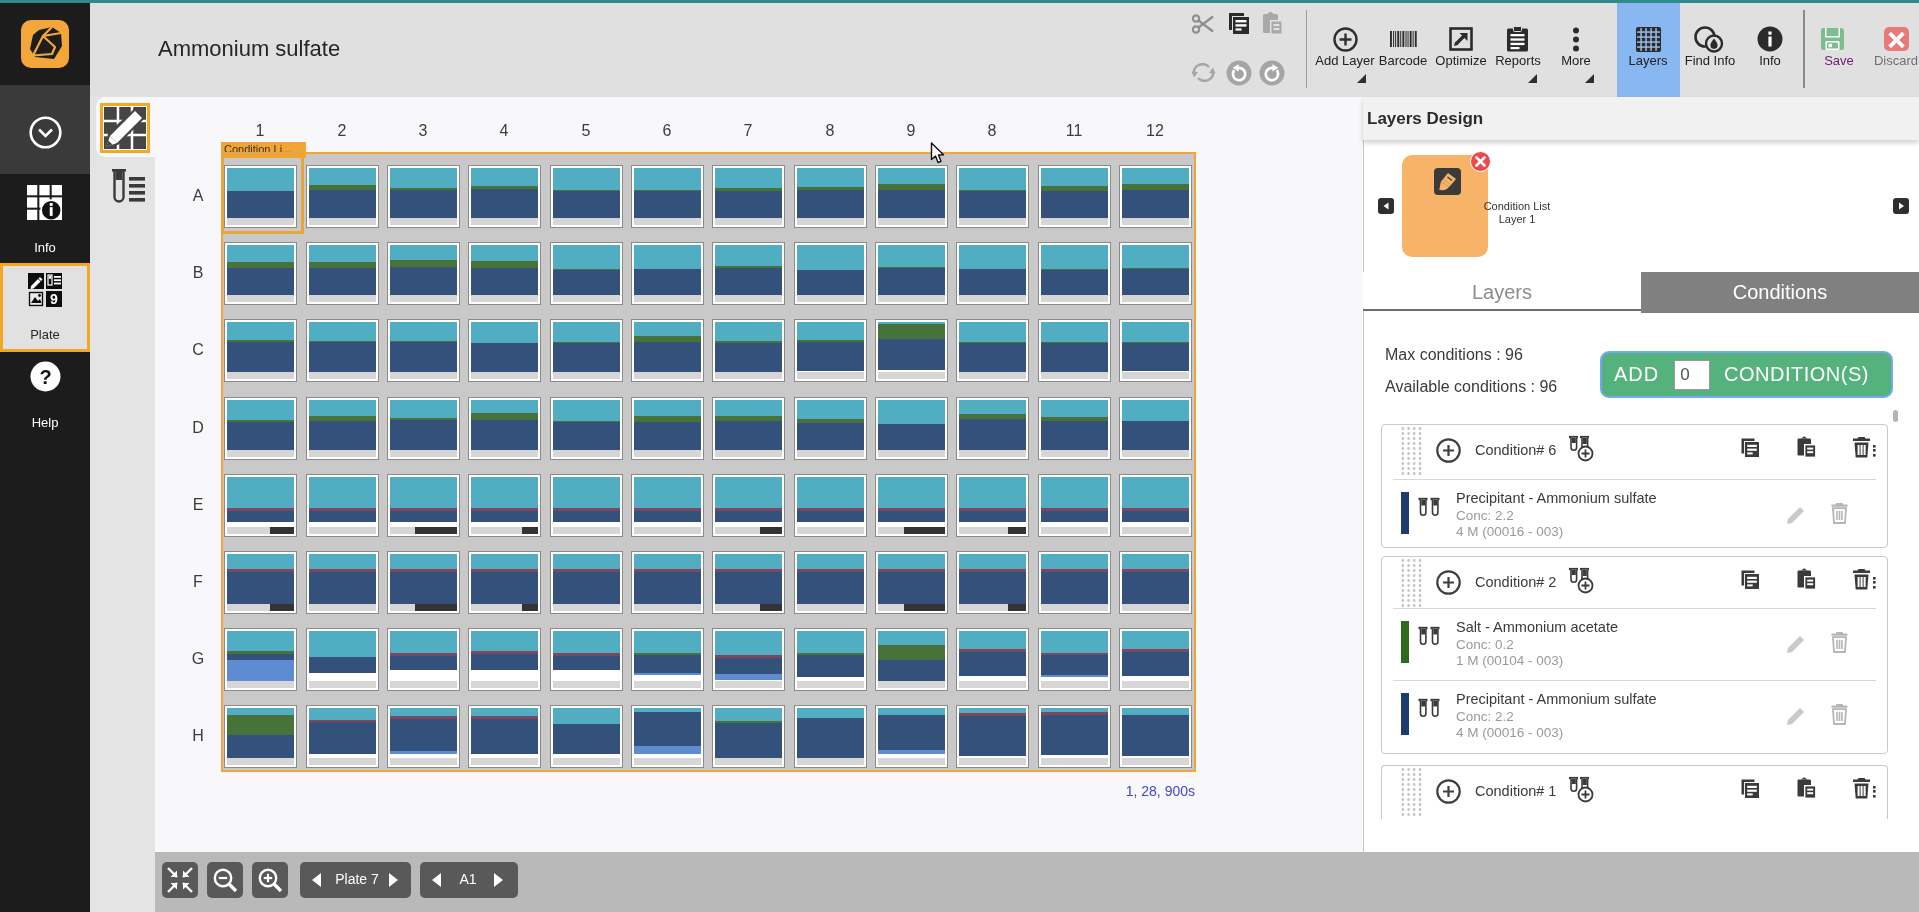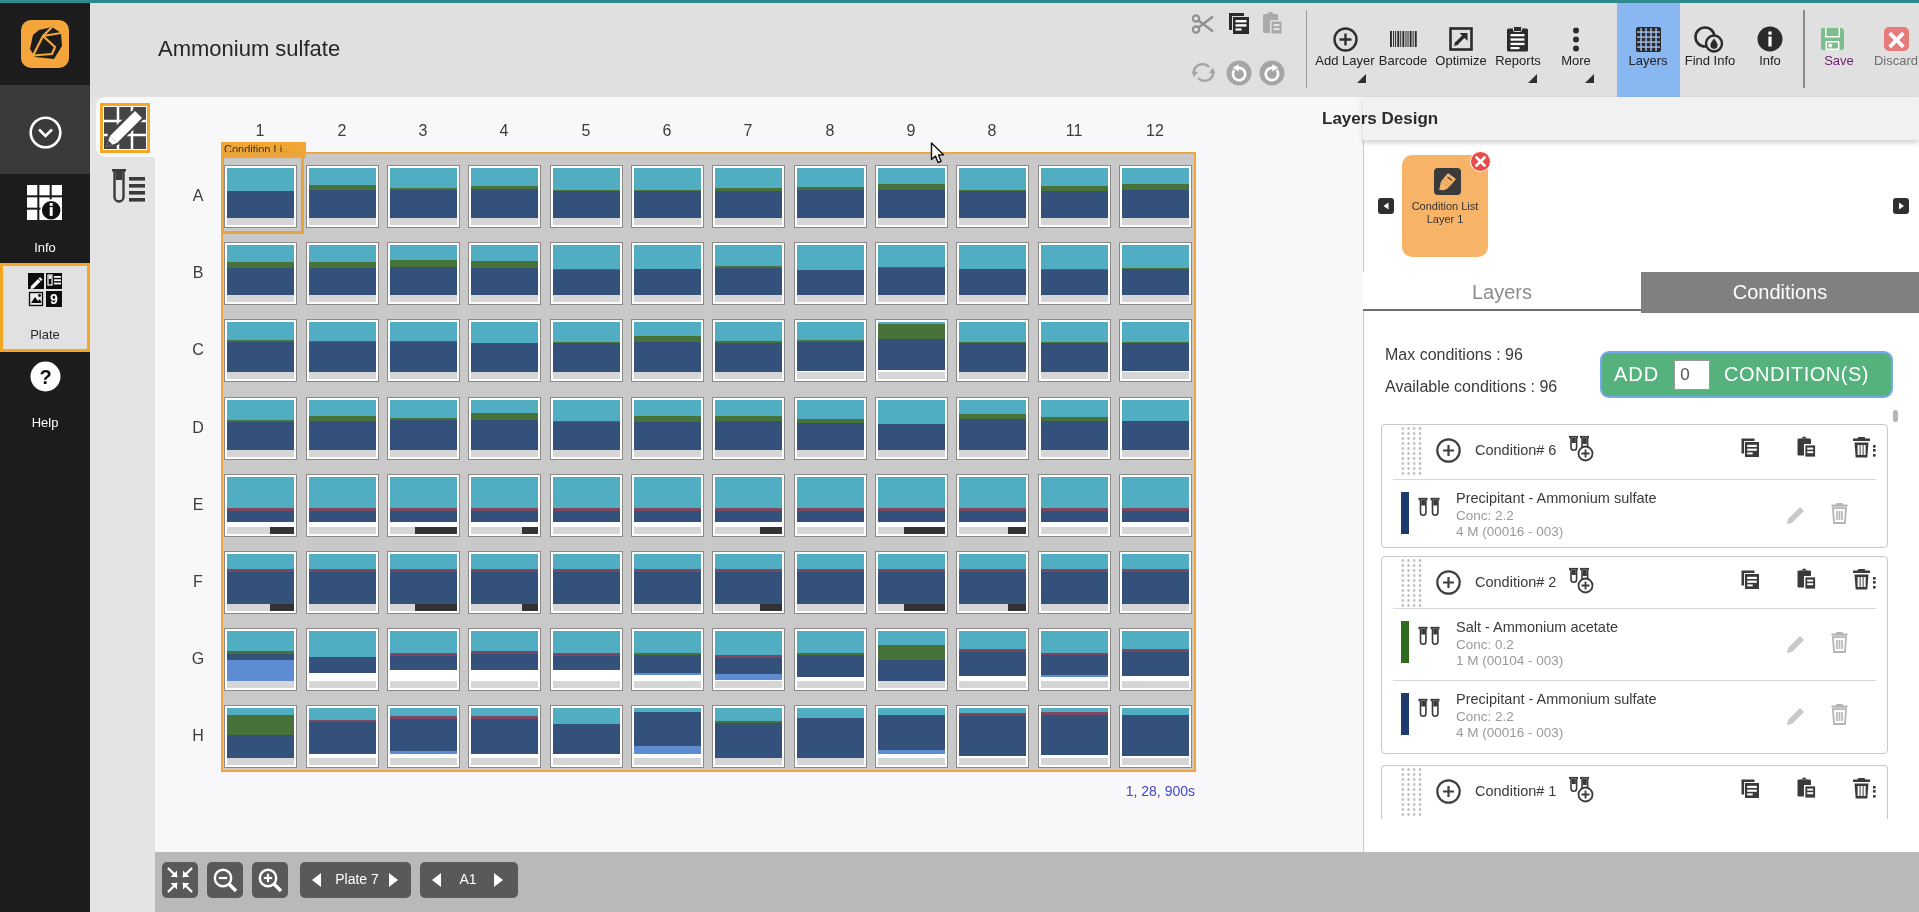--- a/index.html
+++ b/index.html
@@ -856,30 +856,30 @@
 <div style="position:absolute;left:185px;top:727px;width:26px;text-align:center;font-size:16px;color:#3c3c3c;">H</div>
 <div style="position:absolute;left:221px;top:142px;width:85px;height:16px;background:#f0a534;font-size:11px;color:#333;line-height:15px;padding-left:3px;box-sizing:border-box;white-space:nowrap;">Condition Li...</div>
 <div style="position:absolute;left:221px;top:152px;width:83px;height:82px;border:3px solid #e9a43c;box-sizing:border-box;"></div>
 <svg style="position:absolute;left:930px;top:142px" width="17" height="24" viewBox="0 0 17 24">
     <path d="M1.5 1 L1.5 17.5 L5.5 14 L8 20.5 L11 19.3 L8.5 13 L13.5 12.8 Z" fill="#fff" stroke="#111" stroke-width="1.4" stroke-linejoin="round"></path>
   </svg>
 <div style="position:absolute;left:1000px;top:783px;width:195px;text-align:right;font-size:14px;color:#4444cc;">1, 28, 900s</div>
 
 <div style="position:absolute;left:1363px;top:97px;width:556px;height:755px;background:#fff;border-left:1px solid #c8c8c8;box-sizing:border-box;"></div>
 <div style="position:absolute;left:1363px;top:97px;width:556px;height:43px;background:#f1f1f1;box-shadow:0 3px 5px rgba(0,0,0,0.18);"></div>
-<div style="position:absolute;left:1322px;top:109px;font-size:17px;font-weight:bold;color:#2b2b2b;">Layers Design</div>
+<div style="position:absolute;left:1367px;top:109px;font-size:17px;font-weight:bold;color:#2b2b2b;">Layers Design</div>
 <div style="position:absolute;left:1402px;top:155px;width:86px;height:102px;background:#f7b469;border-radius:10px;"></div>
 <svg style="position:absolute;left:1434px;top:168px" width="27" height="27" viewBox="0 0 27 27">
     <rect x="0" y="0" width="27" height="27" rx="4" fill="#3a3a3a"></rect>
     <path d="M14 5 L22 11 L17 17 L9 11 Z" fill="#f7b469"></path>
     <path d="M9 11 L17 17 L15 19 L7 13.5 Z" fill="#f7b469"></path>
     <path d="M7 13.5 L15 19 C 13 22, 9 23, 5 21.5 C 6.5 19, 6 16, 7 13.5 Z" fill="#f7b469"></path>
     <path d="M13.5 9 L18 12.5" stroke="#3a3a3a" stroke-width="1.2"></path>
   </svg>
-<div style="position:absolute;left:1402px;top:200px;width:86px;text-align:center;font-size:11px;color:#333;line-height:12.5px;">Condition List<br>Layer 1</div>
+<div style="position:absolute;left:1474px;top:200px;width:86px;text-align:center;font-size:11px;color:#333;line-height:12.5px;">Condition List<br>Layer 1</div>
 <svg style="position:absolute;left:1470px;top:151px" width="21" height="21" viewBox="0 0 21 21">
     <circle cx="10.5" cy="10.5" r="10" fill="#e94b4b" stroke="#fff" stroke-width="1"></circle>
     <path d="M6.5 6.5 L14.5 14.5 M14.5 6.5 L6.5 14.5" stroke="#fff" stroke-width="2.6" stroke-linecap="round"></path>
   </svg>
 <svg style="position:absolute;left:1378px;top:198px" width="16" height="16" viewBox="0 0 16 16">
     <rect width="16" height="16" rx="3" fill="#2f2f2f"></rect>
     <path d="M10.5 4.5 v7 l-5-3.5 z" fill="#fff"></path>
   </svg>
 <svg style="position:absolute;left:1893px;top:198px" width="16" height="16" viewBox="0 0 16 16">
     <rect width="16" height="16" rx="3" fill="#2f2f2f"></rect>

